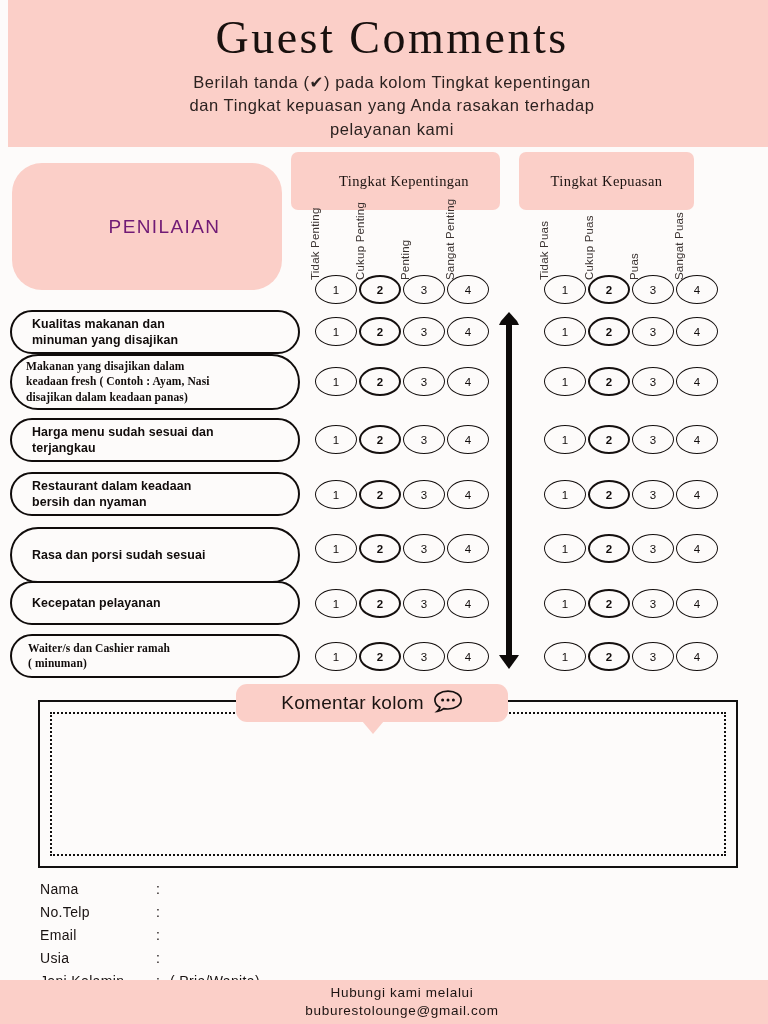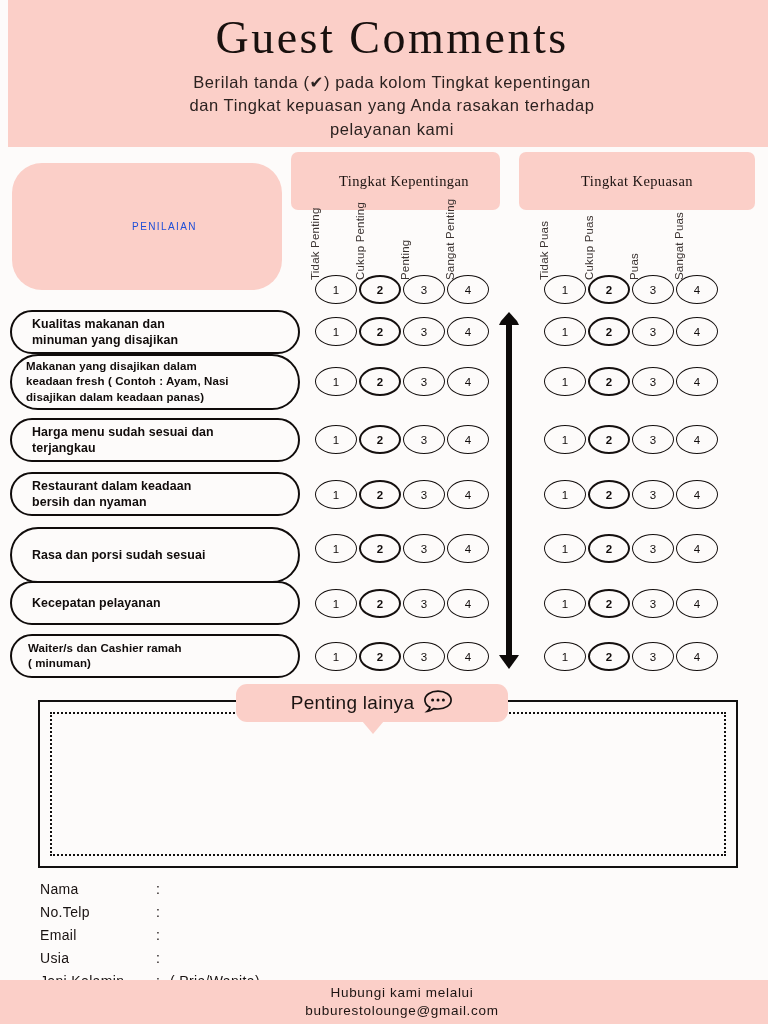--- a/index.html
+++ b/index.html
@@ -36,31 +36,31 @@
   }
 
   
   .penilaian-box {
     position: absolute; left: 12px; top: 163px; width: 270px; height: 127px;
     background: #fbcfc8;
     border-radius: 30px;
     display: flex; align-items: center; justify-content: center;
   }
   .penilaian-label {
-    font-size: 10px; letter-spacing: 1.4px; color: #1d4ed8; margin-left: 35px;
+    font-size: 19px; letter-spacing: 1.4px; color: #701a75; margin-left: 35px;
   }
   .col-head {
     position: absolute; top: 152px; height: 58px;
     background: #fbcfc8; border-radius: 7px;
     display: flex; align-items: center; justify-content: center;
     font-family: "Liberation Serif", serif;
     font-size: 14.5px; color: #1a1210; letter-spacing: 0.4px;
   }
   .col-head.a { left: 291px; width: 209px; padding-left: 17px; }
-  .col-head.b { left: 519px; width: 236px; }
+  .col-head.b { left: 519px; width: 175px; }
 
   
   .vlabels { position: absolute; height: 80px; }
   .vlabels.a { left: 315px; top: 200px; width: 175px; }
   .vlabels.b { left: 544px; top: 200px; width: 175px; }
   .vlabel {
     position: absolute; bottom: 0;
     transform-origin: left bottom;
     transform: rotate(-90deg);
     white-space: nowrap;
@@ -88,21 +88,21 @@
     border: 2.6px solid #100c0b;
     border-radius: 28px;
     background: #fdfbfa;
     display: flex; align-items: center;
     padding: 4px 14px 4px 20px;
   }
   .qtext {
     font-size: 12.4px; font-weight: 700; color: #110c0b;
     line-height: 1.32; letter-spacing: 0.1px;
   }
-  .qtext.small { font-size: 11.5px; }
+  .qtext.small { font-size: 11.5px; font-family: Liberation Serif, serif; }
 
   
   .pillar { position: absolute; left: 496px; top: 308px; width: 26px; height: 365px; }
 
   
   .comment-outer {
     position: absolute; left: 38px; top: 700px; width: 700px; height: 168px;
     border: 2px solid #12100f; background: #fdfbfa;
   }
   .comment-inner {
@@ -327,21 +327,21 @@
     <div class="circ thin">1</div>
     <div class="circ bold">2</div>
     <div class="circ thin">3</div>
     <div class="circ thin">4</div>
   </div>
 
   <div class="comment-outer">
     <div class="comment-inner"></div>
   </div>
   <div class="bubble">
-    <span class="bubble-text">Penting lainya</span>
+    <span class="bubble-text">Komentar kolom</span>
     <span>
       <svg width="30" height="24" viewBox="0 0 30 24" xmlns="http://www.w3.org/2000/svg">
         <path d="M15 2.2 C7.5 2.2 1.9 6.1 1.9 11 C1.9 14 3.9 16.7 7 18.3 C6.6 19.8 5.5 21.3 4.2 22.3 C6.6 22.1 9.1 21 10.6 19.6 C12 19.9 13.5 20 15 20 C22.5 20 28.1 16.1 28.1 11 C28.1 6.1 22.5 2.2 15 2.2 Z" fill="none" stroke="#15100f" stroke-width="1.7"></path>
         <circle cx="9.6" cy="11" r="1.5" fill="#15100f"></circle>
         <circle cx="15" cy="11" r="1.5" fill="#15100f"></circle>
         <circle cx="20.4" cy="11" r="1.5" fill="#15100f"></circle>
       </svg>
     </span>
     <span class="bubble-tail"></span>
   </div>

